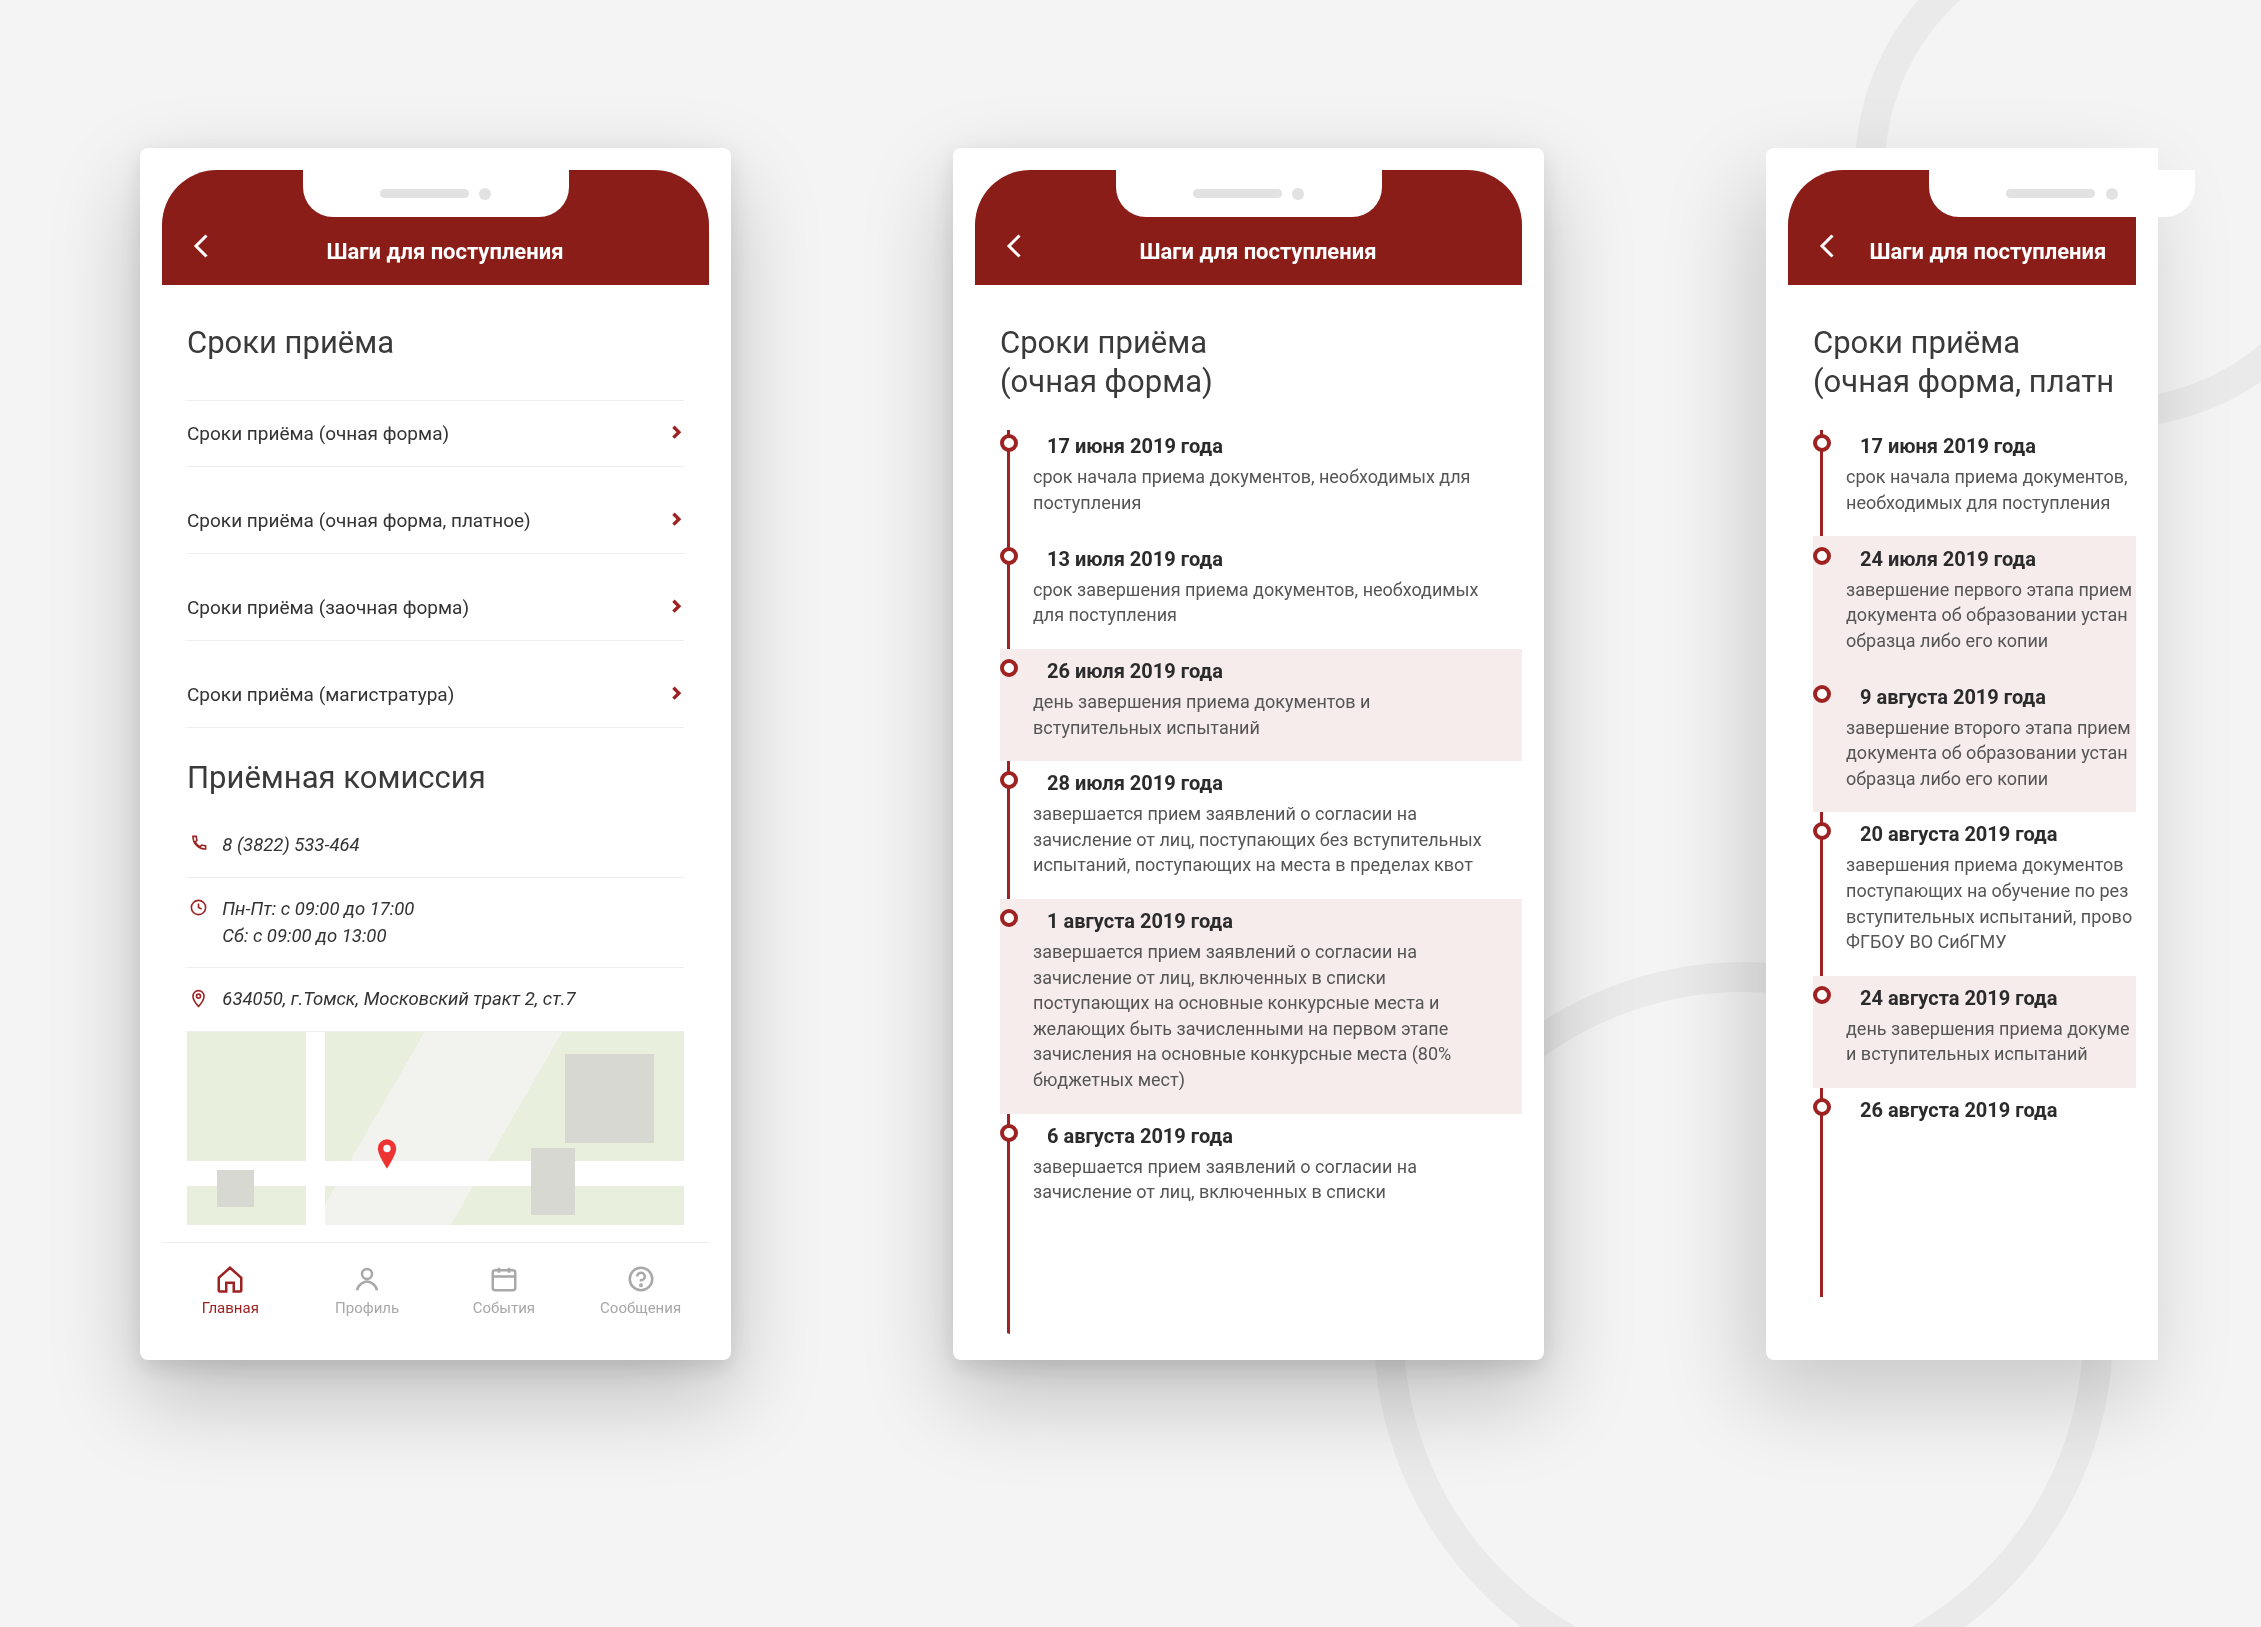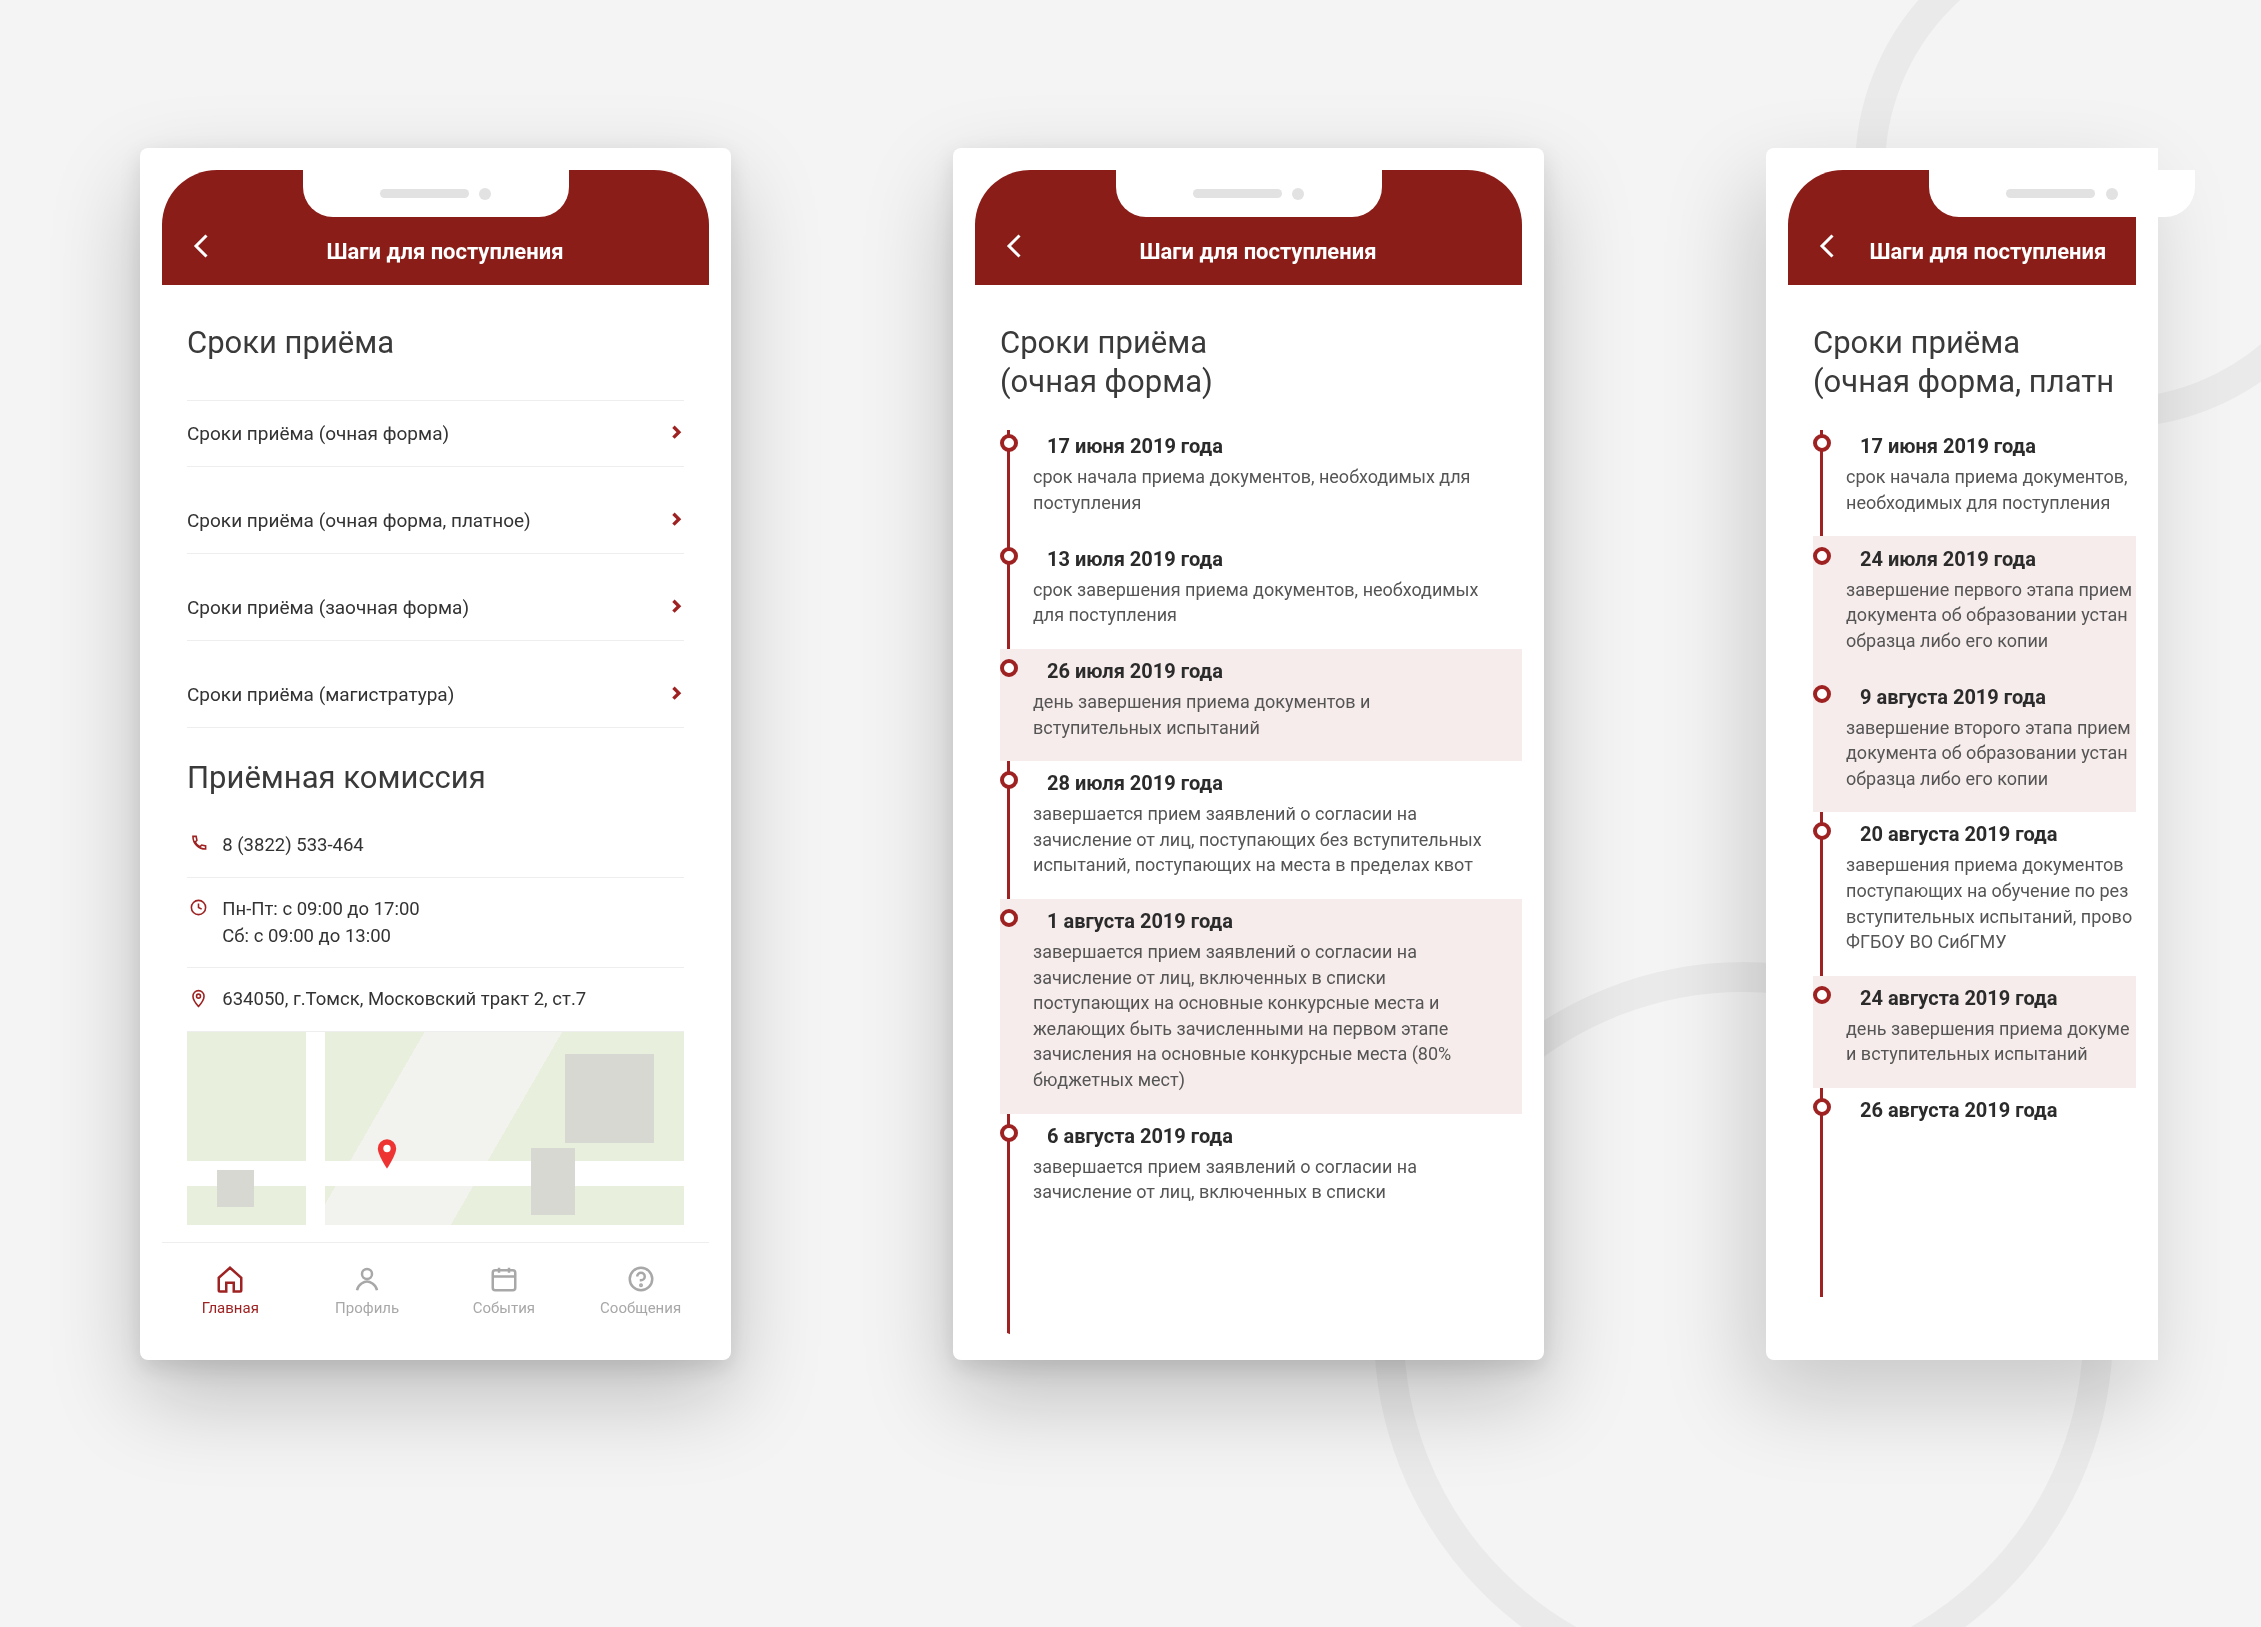--- a/index.html
+++ b/index.html
@@ -78,21 +78,21 @@
 
   .row {
     display:flex; align-items:center; justify-content:space-between;
     padding: 21px 0;
     border-bottom: 0.7px solid #eee;
     font-size: 19px; color:#333;margin-top:21px;
   }
   .row:first-of-type { border-top: 0.7px solid #eee; }
   .chev svg { width: 16.3px; height: 16.3px; stroke:#9e2222; stroke-width:5; fill:none; }
 
-  .info-row { display:flex; align-items:flex-start; gap:13.3px; padding: 18px 0; border-bottom:0.7px solid #eee; font-size:18.5px; color:#333; }
+  .info-row { display:flex; align-items:flex-start; gap:13.3px; padding: 18px 0; border-bottom:0.7px solid #eee; font-size:18.5px; color:#333;font-style:italic; }
   .info-row .ic { width:22px; display:flex; justify-content:center; padding-top:2.2px;}
   .info-row .ic svg { width:19px; height:19px; stroke:#9e2222; fill:none; stroke-width:2;}
   .info-row .lines { line-height:1.45; }
 
   .map {
     height: 222px;
     margin-top: 0;
     background: linear-gradient(120deg,#e8efdc 0%, #e8efdc 38%, #f2f2ee 38%, #f2f2ee 60%, #e8efdc 60%);
     position: relative;
   }

